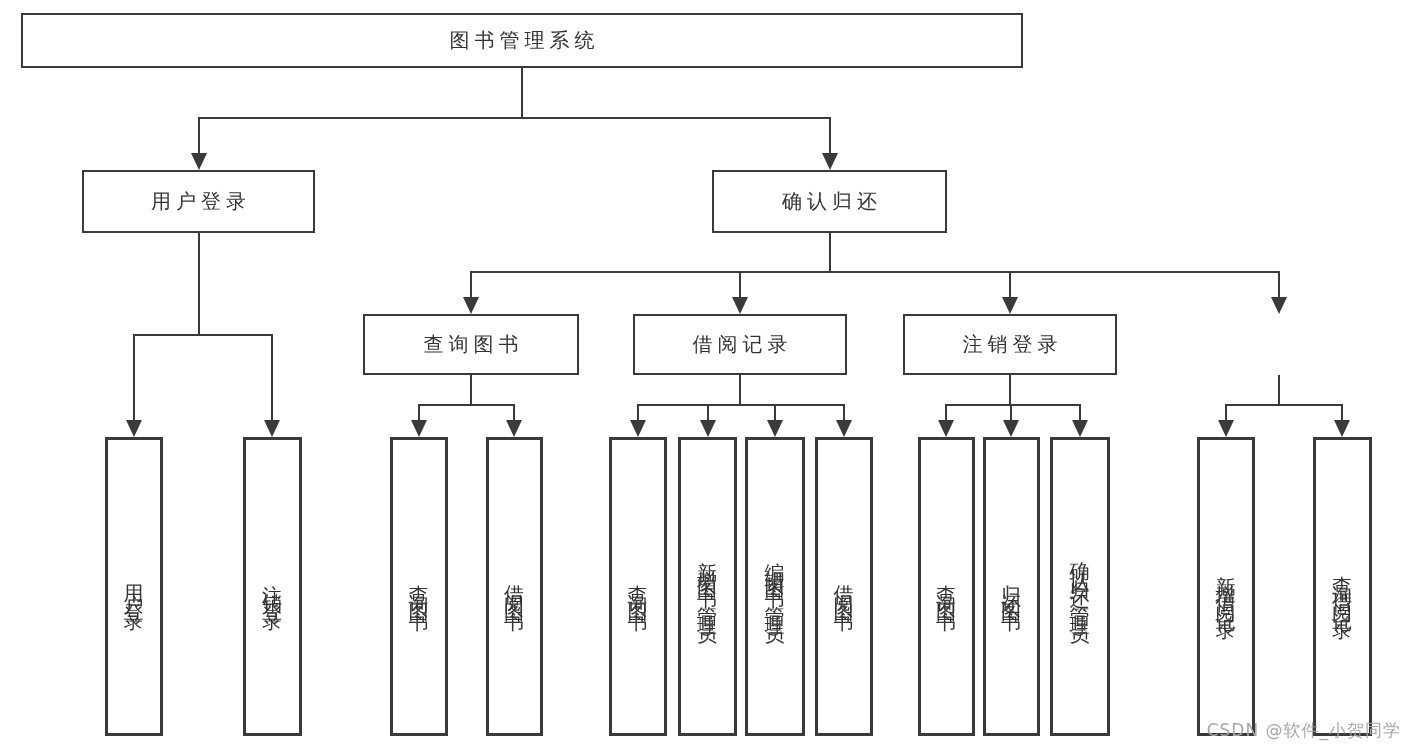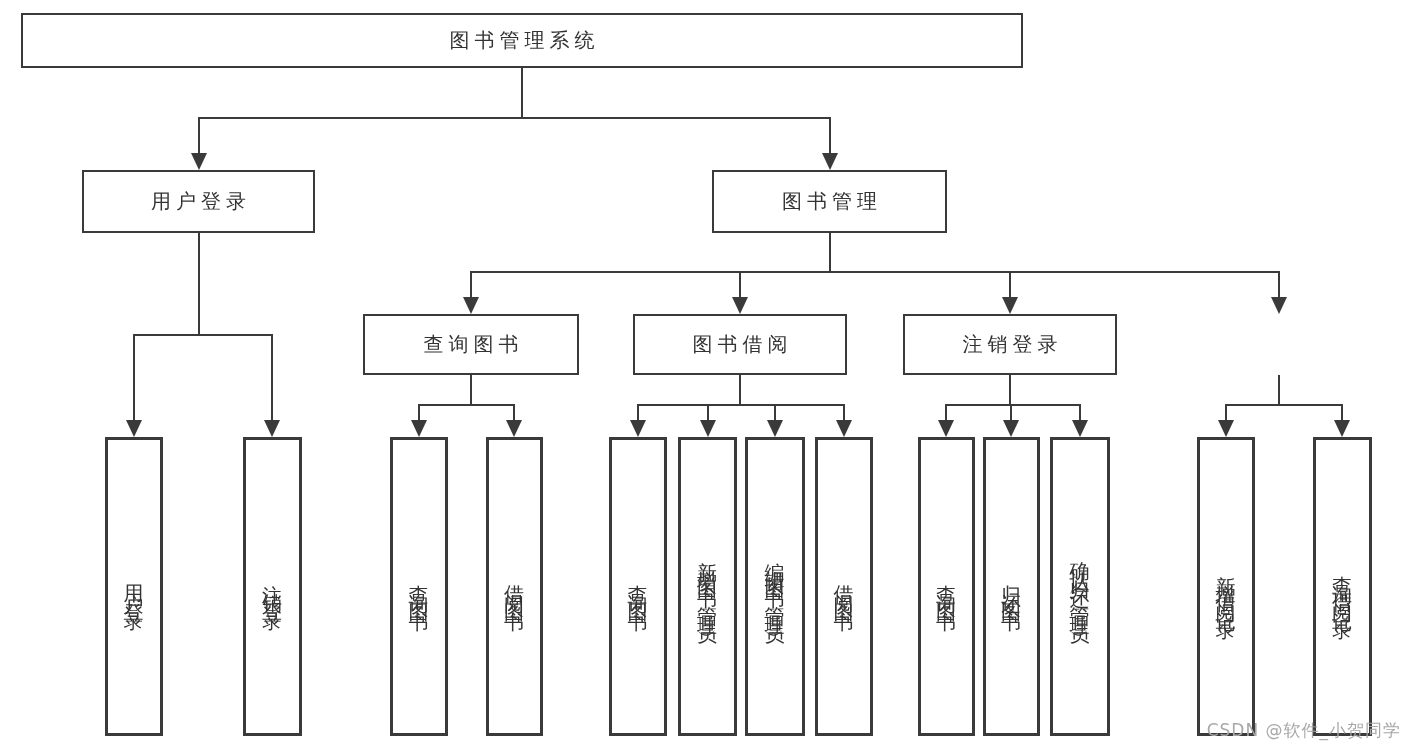--- a/index.html
+++ b/index.html
@@ -45,28 +45,28 @@
 <div id="stage">
 
   <div class="box hbox" style="left:21px;top:13px;width:1002px;height:55px">
     <span class="lbl">图书管理系统</span>
   </div>
 
   <div class="box hbox" style="left:82px;top:170px;width:233px;height:63px">
     <span class="lbl">用户登录</span>
   </div>
   <div class="box hbox" style="left:712px;top:170px;width:235px;height:63px">
-    <span class="lbl">图书管理</span>
+    <span class="lbl">确认归还</span>
   </div>
 
   <div class="box hbox" style="left:363px;top:314px;width:216px;height:61px">
     <span class="lbl">查询图书</span>
   </div>
   <div class="box hbox" style="left:633px;top:314px;width:214px;height:61px">
-    <span class="lbl">图书借阅</span>
+    <span class="lbl">借阅记录</span>
   </div>
   <div class="box hbox" style="left:903px;top:314px;width:214px;height:61px">
     <span class="lbl">注销登录</span>
   </div>
 
   <div class="box leaf" style="left:105px;width:58px">
     <span class="lbl">用户登录</span>
   </div>
   <div class="box leaf" style="left:243px;width:59px">
     <span class="lbl">注销登录</span>

